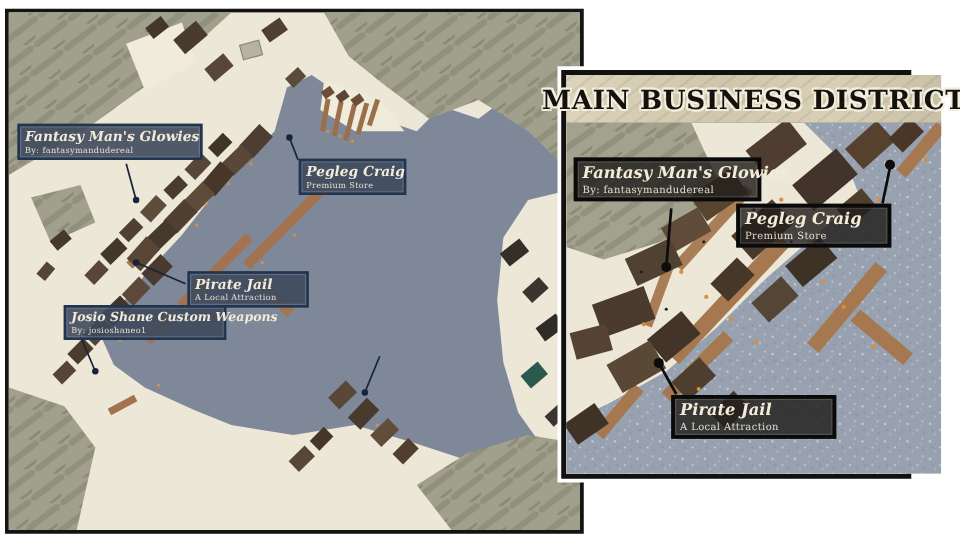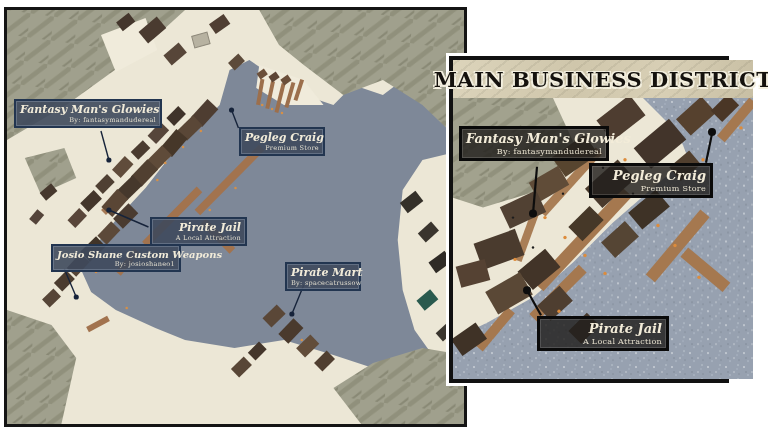--- a/index.html
+++ b/index.html
@@ -14,21 +14,21 @@
   .inset-title{position:absolute;left:0;top:0;width:300px;height:38px;display:flex;
          align-items:center;justify-content:center;font-weight:bold;font-size:21px;
          letter-spacing:.5px;color:#14110d;white-space:nowrap;
          background:linear-gradient(100deg,#dcd4bb 0%,#cfc6ab 40%,#d8cfb5 70%,#c8bfa4 100%);
          border-bottom:2px solid rgba(25,25,20,.35);
          text-shadow:-1.5px -1.5px 0 #f3efdf,1.5px -1.5px 0 #f3efdf,-1.5px 1.5px 0 #f3efdf,
                      1.5px 1.5px 0 #f3efdf,0 -1.5px 0 #f3efdf,0 1.5px 0 #f3efdf,
                      -1.5px 0 0 #f3efdf,1.5px 0 0 #f3efdf;}
   .inset-title::after{content:"";position:absolute;inset:0;
          background:repeating-linear-gradient(-38deg,rgba(60,60,45,.08) 0 2px,transparent 2px 10px);}
-  .map-label{position:absolute;box-sizing:border-box;text-align:right;padding:3px 4px 2px;
+  .map-label{position:absolute;box-sizing:border-box;text-align:left;padding:3px 4px 2px;
          line-height:1.15;z-index:3;}
   .lab-left{background:rgba(62,73,92,.9);border:2px solid #223550;color:#f1ebd9;
          box-shadow:inset 0 0 0 1px rgba(175,195,220,.28);}
   .lab-inset{background:rgba(33,31,28,.82);border:3px solid #0a0a0a;color:#f3ecd9;
          box-shadow:inset 0 0 0 1px rgba(255,255,255,.14);}
   .lbl-title{font-style:italic;font-weight:bold;white-space:nowrap;}
   .lab-left .lbl-title{font-size:11px;}
   .lab-left.small .lbl-title{font-size:10px;}
   .lab-inset .lbl-title{font-size:13px;}
   .lbl-sub{font-size:6.5px;letter-spacing:.3px;opacity:.92;white-space:nowrap;}
@@ -172,24 +172,20 @@
       <div class="lbl-title">Pegleg Craig</div>
       <div class="lbl-sub">Premium Store</div>
     </div>
     <div class="map-label lab-left" style="left:143px;top:207px;width:97px;">
       <div class="lbl-title">Pirate Jail</div>
       <div class="lbl-sub">A Local Attraction</div>
     </div>
     <div class="map-label lab-left small" style="left:0px;top:234px;width:130px;margin-left:44px;">
       <div class="lbl-title">Josio Shane Custom Weapons</div>
       <div class="lbl-sub">By: josioshaneo1</div>
-    </div>
-    <div class="map-label lab-left" style="left:278px;top:252px;width:76px;">
-      <div class="lbl-title">Pirate Mart</div>
-      <div class="lbl-sub">By: spacecatrussow</div>
     </div>
   </div>
 
   <div class="panel inset">
     <div class="inset-title">MAIN BUSINESS DISTRICT</div>
 
     <svg class="map-svg inset-map" viewBox="0 0 300 282" preserveAspectRatio="none">
       <defs>
         <pattern id="rockR" width="24" height="24" patternUnits="userSpaceOnUse" patternTransform="rotate(10)">
           <rect width="24" height="24" fill="#a2a28e"></rect>

